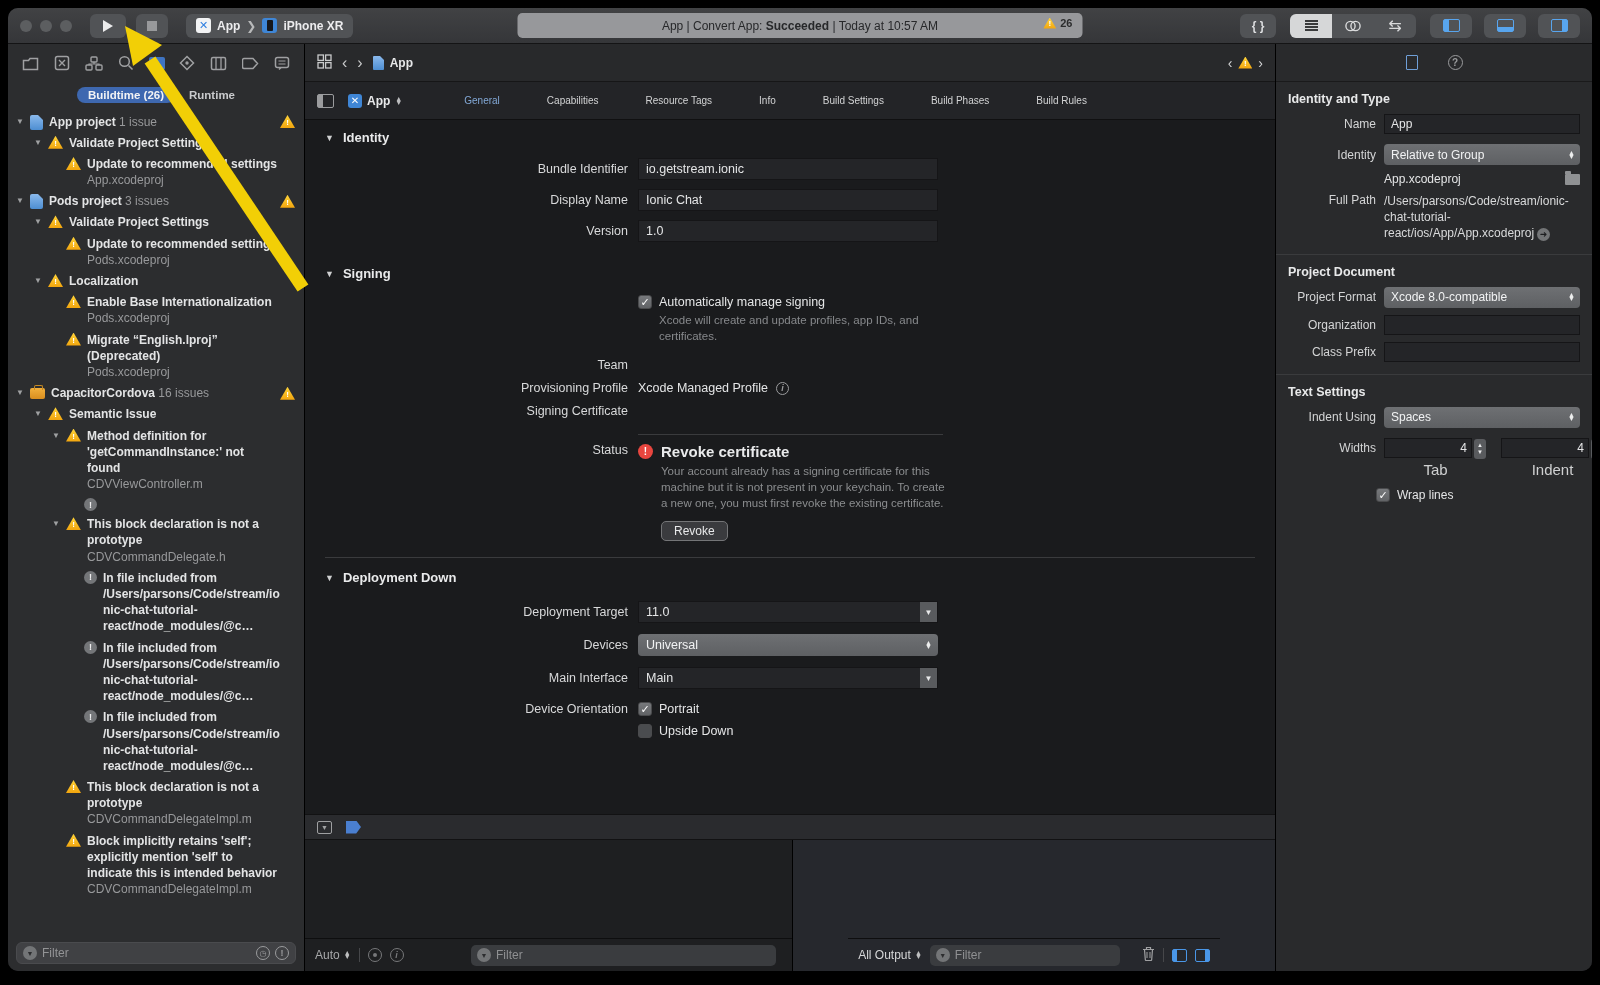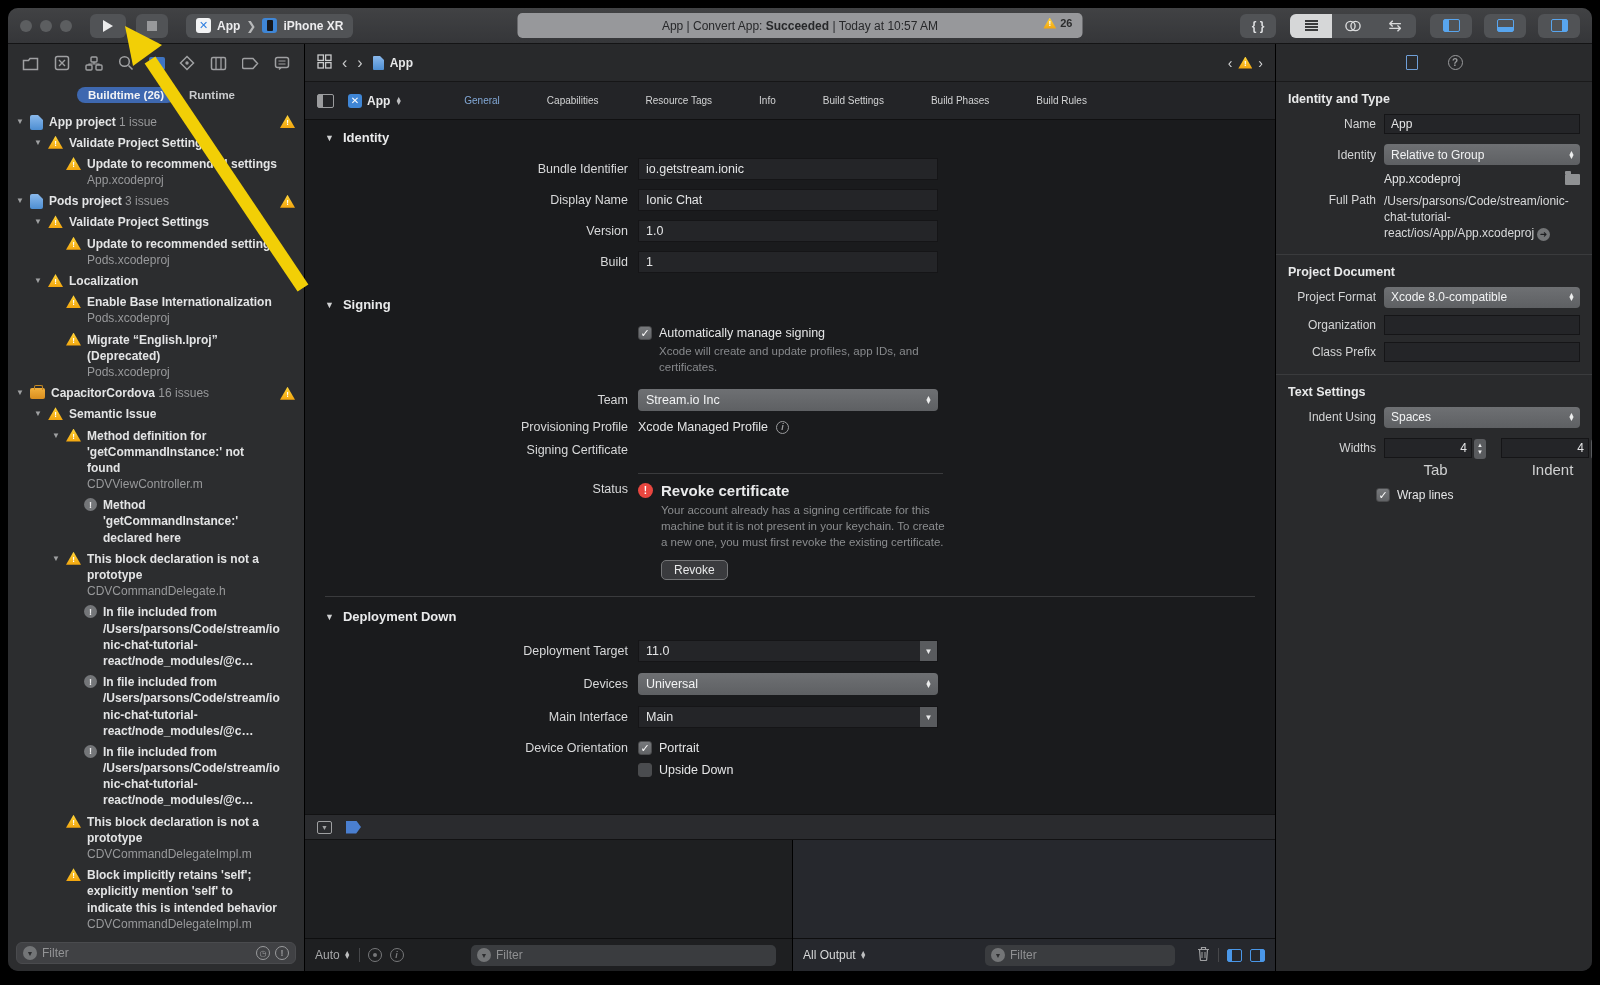--- a/index.html
+++ b/index.html
@@ -150,21 +150,21 @@
 
   
   .debugbar { height:26px; flex:none; background:#2a2b2e; border-top:1px solid #121213;
               border-bottom:1px solid #121213; display:flex; align-items:center; gap:14px; padding:0 12px; }
   .dbg-toggle { width:15px; height:13px; border:1.4px solid #9fa0a2; border-radius:2px; color:#9fa0a2;
                 font-size:7px; display:flex; align-items:center; justify-content:center; }
   .dbg-flag { width:15px; height:13px; background:#4a7fd0; clip-path:polygon(0 0,68% 0,100% 50%,68% 100%,0 100%); }
   .panes { height:131px; flex:none; display:flex; min-width:0; }
   .pane-left { width:488px; flex:none; background:#1e1f21; border-right:1px solid #000;
                display:flex; flex-direction:column; }
-  .pane-right { flex:1; background:#26282d; display:flex; flex-direction:column; }
+  .pane-right { flex:1; background:#26282d; display:flex; flex-direction:column;align-items:center; }
   .pane-spacer { flex:1; }
   .pane-bar { height:33px; flex:none; border-top:1px solid #0e0e0f; display:flex; align-items:center;
               padding:0 10px; gap:8px; color:#a7a8aa; font-size:12px; }
   .pane-bar .sep { width:1px; height:14px; background:#46474a; }
   .dot-ico { width:14px; height:14px; border:1.4px solid #77787a; border-radius:50%; position:relative; }
   .dot-ico::after { content:""; position:absolute; left:4px; top:4px; width:4px; height:4px; border-radius:50%; background:#77787a; }
   .dbg-filter { width:305px; height:21px; background:#3a3c3f; border-radius:5px; display:flex;
                 align-items:center; gap:5px; padding:0 6px; }
   .dbg-filter input { flex:1; min-width:0; background:transparent; border:none; outline:none; color:#d8d9da; font-size:12px; }
   .dbg-filter input::placeholder { color:#8f9092; }
@@ -389,21 +389,20 @@
               <div class="nvtext"><span class="nvtitle">Semantic Issue</span></div>
             </div>
             <div class="nv-row" style="padding-left: 44px;">
               <span class="disc">▼</span>
               <span class="nvicon w-tri">!</span>
               <div class="nvtext"><span class="nvtitle">Method definition for 'getCommandInstance:' not found</span><div class="nvsub">CDVViewController.m</div></div>
             </div>
             <div class="nv-row" style="padding-left: 62px;">
               <span class="disc"></span>
               <span class="nvicon i-circ">!</span>
-              <div class="nvtext"><span class="nvtitle">Method 'getCommandInstance:' declared here</span></div>
             </div>
             <div class="nv-row" style="padding-left: 44px;">
               <span class="disc">▼</span>
               <span class="nvicon w-tri">!</span>
               <div class="nvtext"><span class="nvtitle">This block declaration is not a prototype</span><div class="nvsub">CDVCommandDelegate.h</div></div>
             </div>
             <div class="nv-row" style="padding-left: 62px;">
               <span class="disc"></span>
               <span class="nvicon i-circ">!</span>
               <div class="nvtext"><span class="nvtitle">In file included from /Users/parsons/Code/stream/ionic-chat-tutorial-react/node_modules/@c…</span></div>
@@ -495,49 +494,38 @@
                 <span class="text-field">io.getstream.ionic</span>
               </div>
             <div class="form-row">
                 <span class="f-label">Display Name</span>
                 <span class="text-field">Ionic Chat</span>
               </div>
             <div class="form-row">
                 <span class="f-label">Version</span>
                 <span class="text-field">1.0</span>
               </div>
-            <div class="form-row">
-                <span class="f-label">Build</span>
-                <span class="text-field">1</span>
-              </div>
           </div>
 
           <div class="sec-head" style="margin-top:24px;">
               <span class="tri">▼</span>
               <span>Signing</span>
             </div>
           <div class="form-row top" style="margin-top:14px;">
             <span class="f-label"></span>
             <div>
               <div class="chk-row">
                   <span class="checkbox">✓</span>
                   <span>Automatically manage signing</span>
                 </div>
               <div class="chk-desc">Xcode will create and update profiles, app IDs, and certificates.</div>
             </div>
           </div>
           <div class="form-row" style="margin-top:14px;">
             <span class="f-label">Team</span>
-            <span class="popup">
-                <span>Stream.io Inc</span>
-                <span class="updown">
-                  <span>▲</span>
-                  <span>▼</span>
-                </span>
-              </span>
           </div>
           <div class="form-row">
             <span class="f-label">Provisioning Profile</span>
             <span class="static-val">
                 <span>Xcode Managed Profile</span>
                 <span class="info-o">i</span>
               </span>
           </div>
           <div class="form-row">
             <span class="f-label">Signing Certificate</span>

